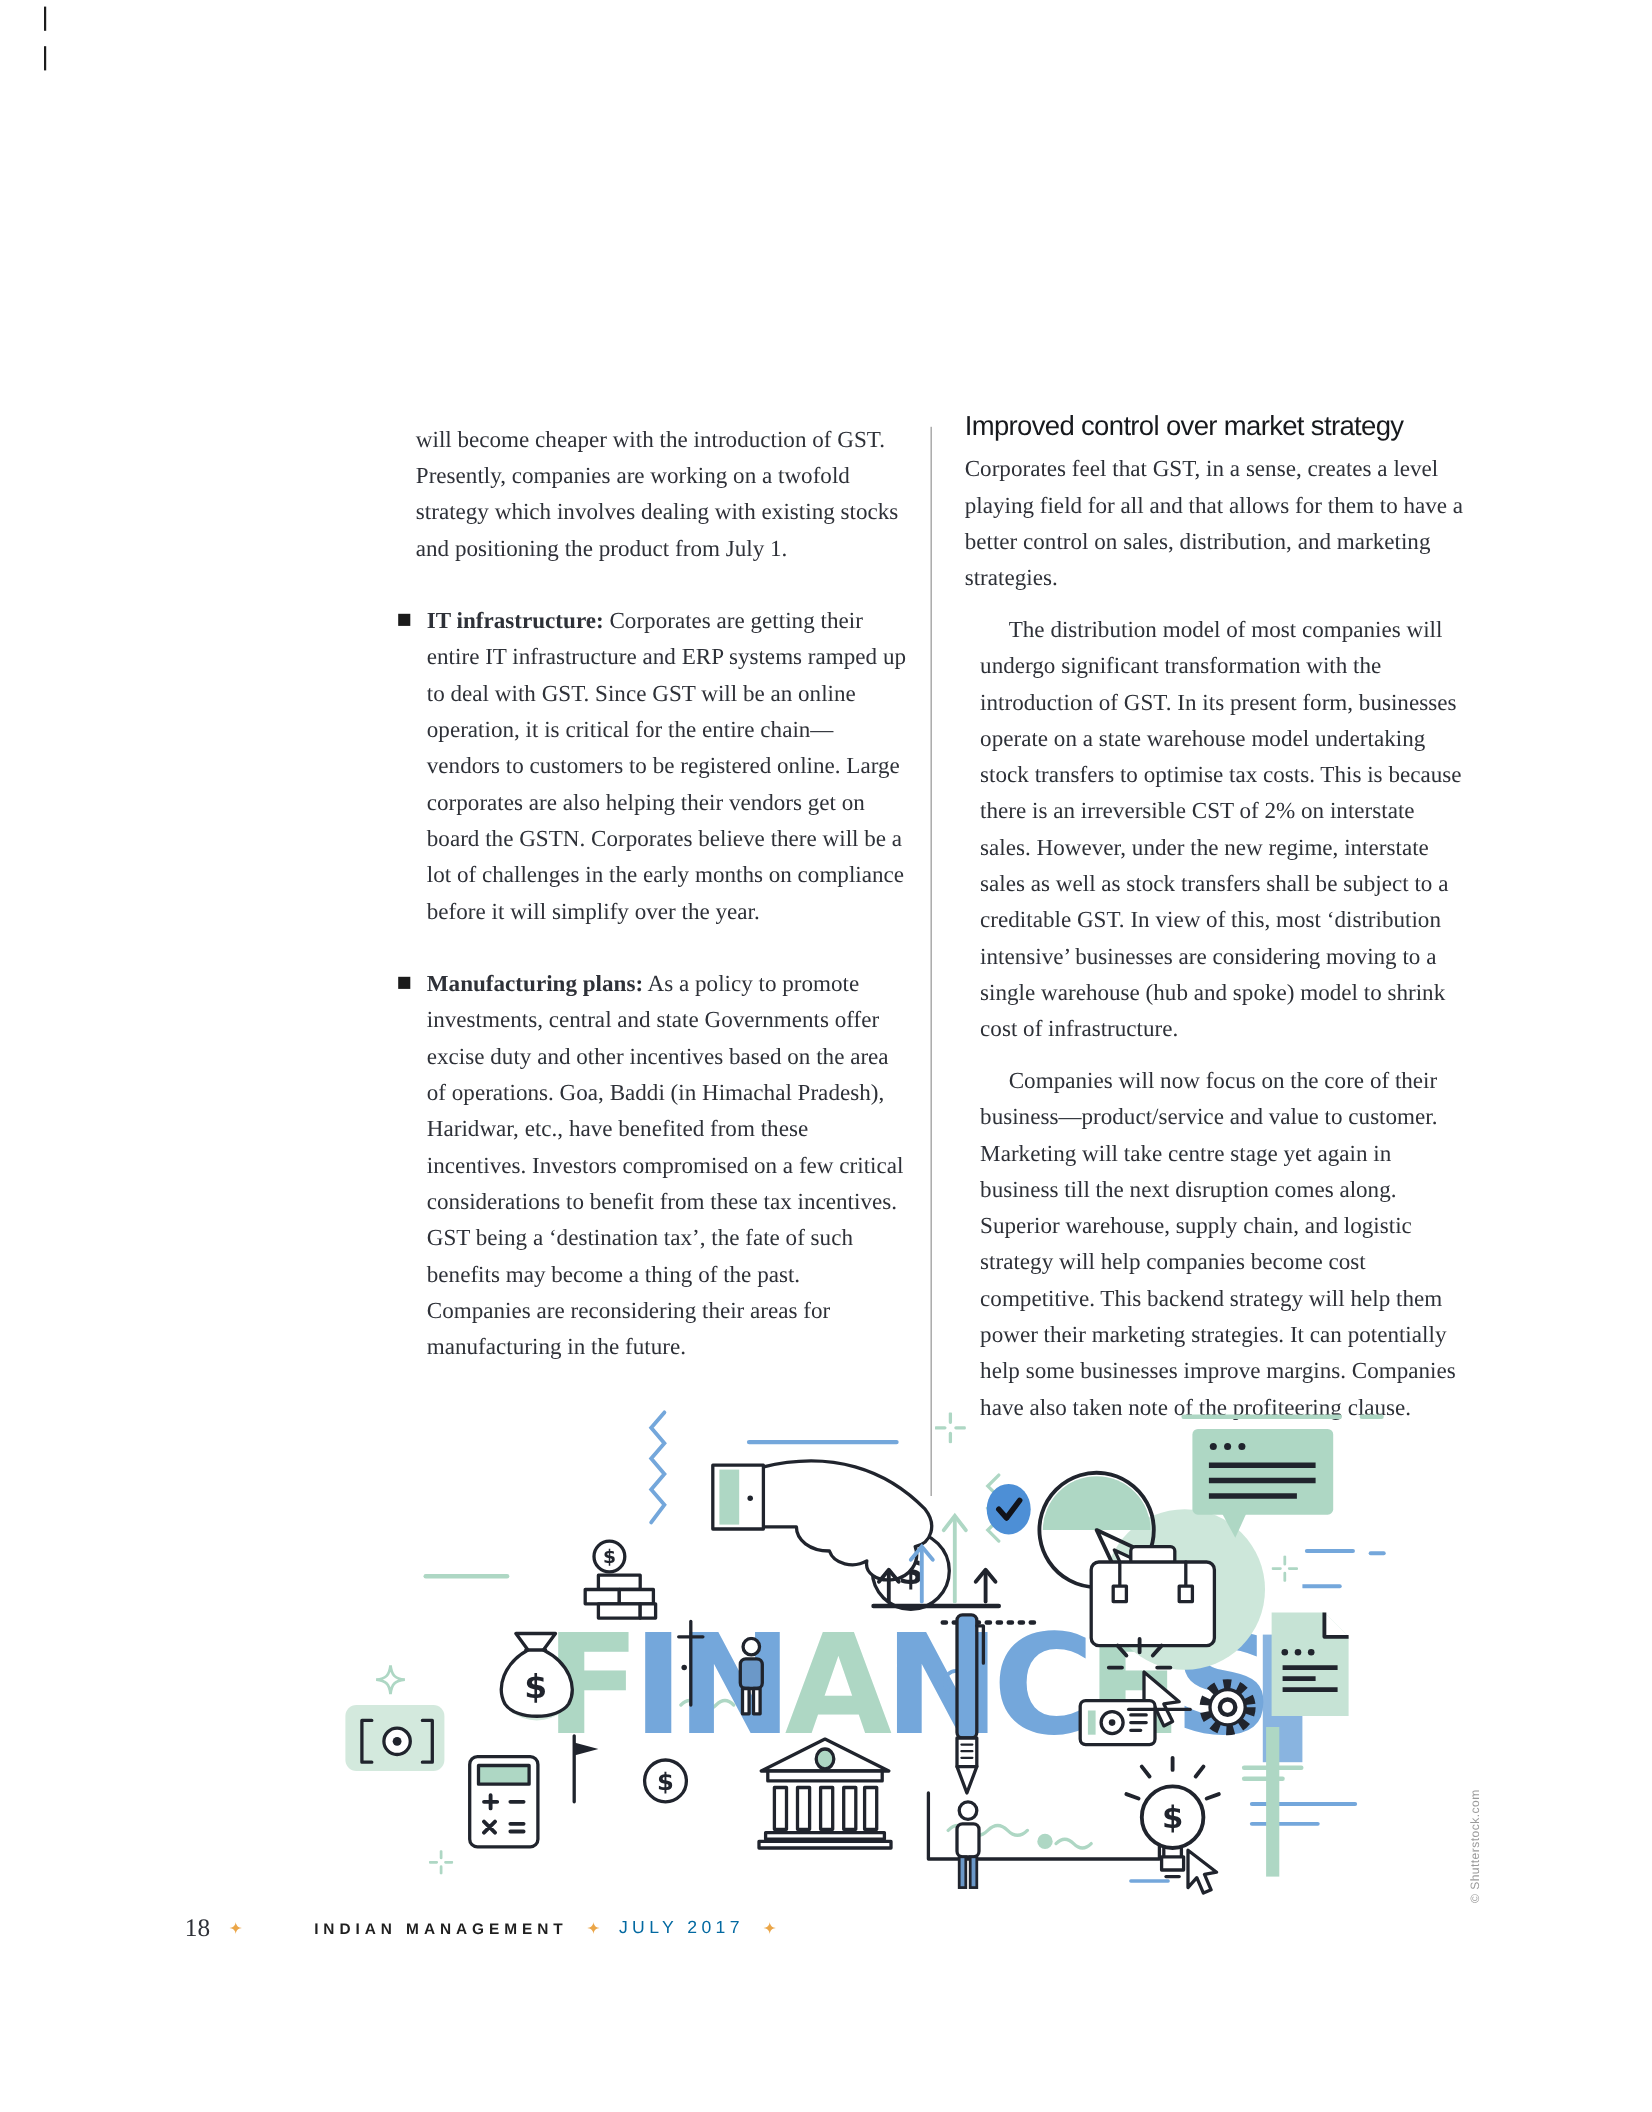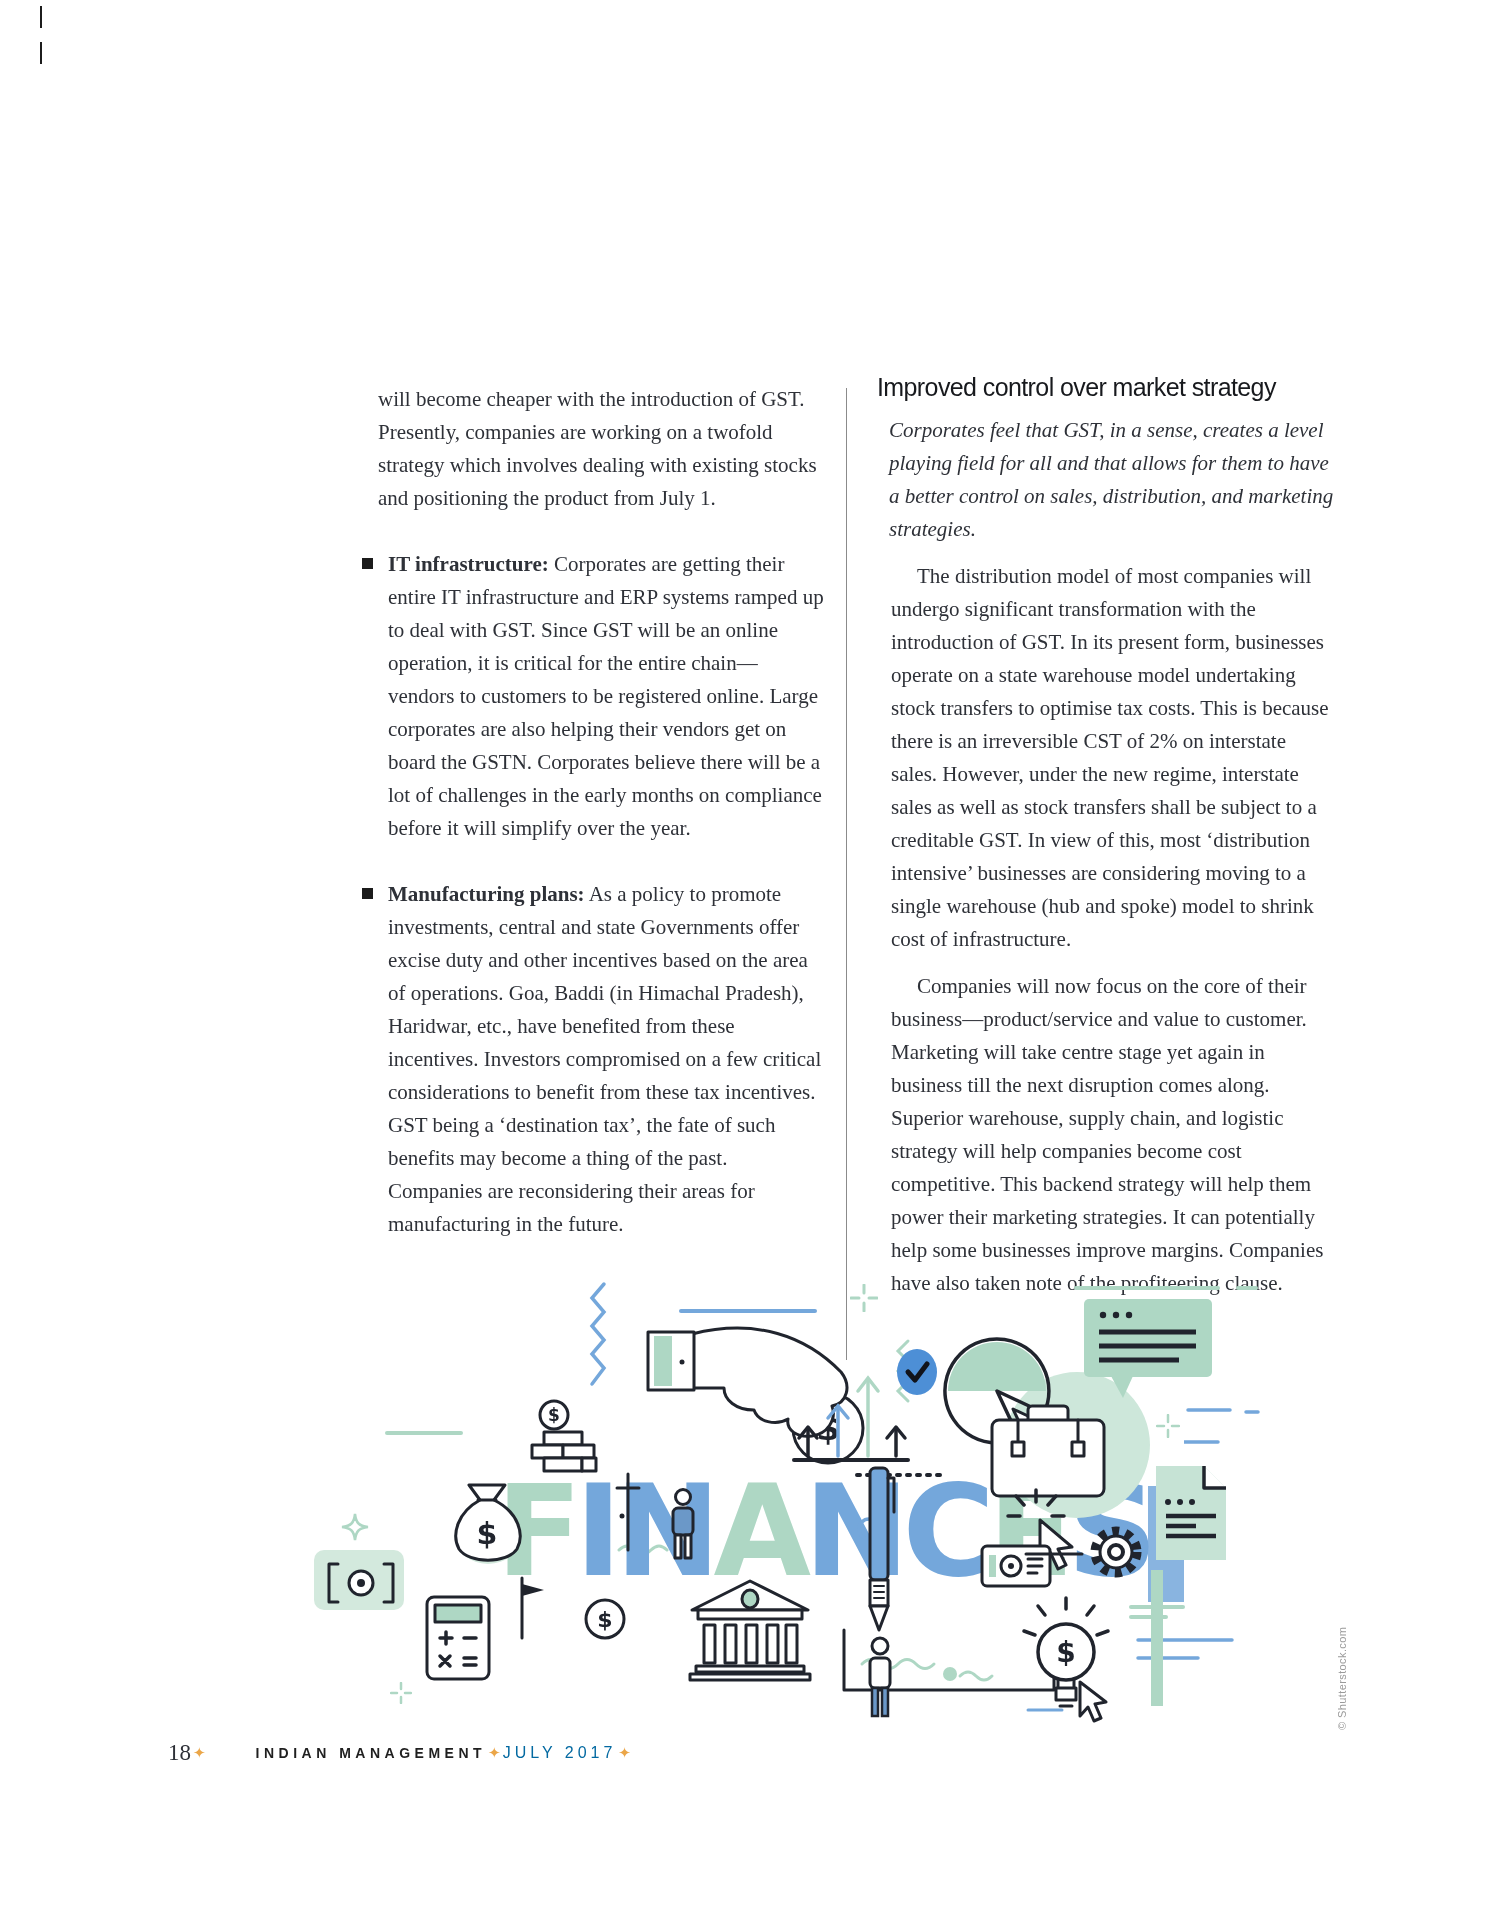--- a/index.html
+++ b/index.html
@@ -16,24 +16,24 @@
   .col-left{left:378px;top:383px;width:446px;}
   .col-right{left:877px;top:372px;width:472px;}
   .divider{position:absolute;left:846px;top:388px;height:972px;width:1px;background:#8b8b8b;}
   .para{margin:0 0 33px 0;}
   .bullet{position:relative;margin:0 0 33px 10px;}
   .bullet .sq{position:absolute;left:-26px;top:10px;width:11px;height:11px;background:#1b1b1b;}
   .btitle{font-weight:bold;}
   .rc-head{font-family:"Liberation Sans",sans-serif;font-weight:normal;font-size:25px;
            letter-spacing:-0.6px;color:#17191d;margin:0 0 8px 0;line-height:30px;}
   .indent{text-indent:26px;margin:14px;}
-  .noindent{margin:12px;font-style:italic;}
+  .noindent{margin:0;}
 
   
-  .footer{position:absolute;left:168px;top:1740px;display:flex;align-items:center;gap:2px;}
+  .footer{position:absolute;left:168px;top:1740px;display:flex;align-items:center;gap:17px;}
   .pg-num{font-size:23px;color:#2e3138;}
   .diamond{color:var(--accent);font-size:15px;font-family:"DejaVu Sans",sans-serif;}
   .mag{font-family:"Liberation Sans",sans-serif;font-weight:bold;font-size:14px;
        letter-spacing:4.5px;color:#1f1f1f;padding-left:48px;}
   .issue{font-family:Liberation Sans, sans-serif;font-weight:normal;font-size:16px;
        letter-spacing:4px;color:#0369a1;}
 
   
   .illus{position:absolute;left:300px;top:1280px;width:945px;height:455px;}
   .ic{position:absolute;}

